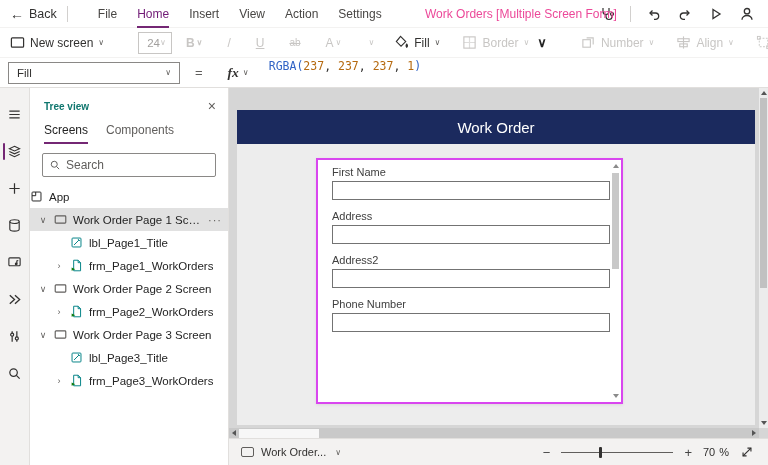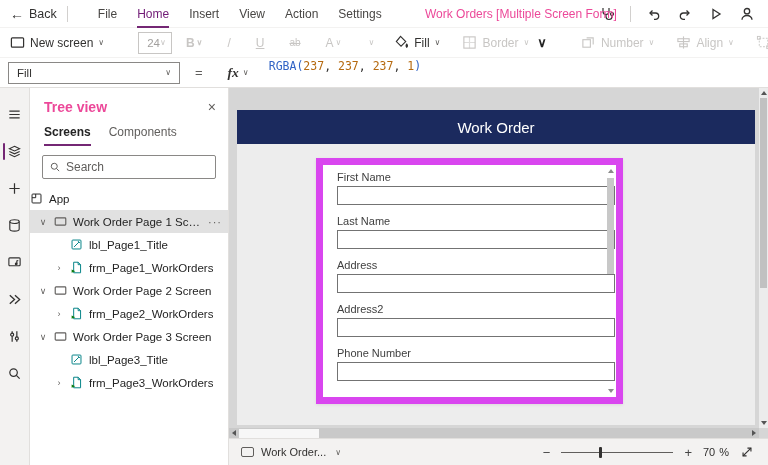--- a/index.html
+++ b/index.html
@@ -60,25 +60,25 @@
   .rail-item { width:30px; height:37px; display:flex; align-items:center; justify-content:center;
     position:relative; color:#323130; cursor:pointer; }
   .rail-item svg { width:15px; height:15px; }
   .rail-item.active::before { content:""; position:absolute; left:3px; top:10px;
     width:2.5px; height:17px; background:#742774; border-radius:2px; }
 
   
   .tree-panel { width:199px; background:#fff; border-right:1px solid #e1dfdd;
     display:flex; flex-direction:column; }
   .tp-head { display:flex; align-items:center; padding:11px 12px 0 14px; }
-  .tp-title { font-size:14px; font-weight:bold; color:#ec4899; }
+  .tp-title { font-size:10px; font-weight:bold; color:#0f766e; }
   .tp-close { margin-left:auto; font-size:14px; color:#605e5c; cursor:pointer; line-height:1; }
   .tp-tabs { display:flex; gap:18px; padding:10px 14px 0 14px; font-size:12px; }
   .tp-tab { padding-bottom:5px; color:#605e5c; border-bottom:2px solid transparent; cursor:pointer; }
-  .tp-tab.active { color:#242424; font-weight:bold; border-bottom-color:#742774; }
+  .tp-tab.active { color:#242424; font-weight:normal; border-bottom-color:#742774; }
   .search-box { margin:9px 12px 8px 12px; height:24px; border:1px solid #8a8886; border-radius:2px;
     display:flex; align-items:center; padding:0 6px; gap:5px; background:#fff; }
   .search-box svg { width:12px; height:12px; color:#605e5c; flex:none; }
   .search-box input { border:none; outline:none; width:100%; font-size:12px;
     font-family:"Liberation Sans", sans-serif; color:#3b82f6; background:transparent; }
   .search-box input::placeholder { color:#605e5c; }
   .tree-list { font-size:11.5px; color:#242424; }
   .trow { height:23px; display:flex; align-items:center; gap:6px; cursor:pointer; padding-right:6px; }
   .trow svg { width:13px; height:13px; flex:none; }
   .trow .tchev { width:10px; flex:none; text-align:center; font-size:9px; color:#605e5c; }
@@ -90,21 +90,21 @@
   .t-ellipsis { margin-left:auto; color:#605e5c; font-size:11px; letter-spacing:1px; }
   .t-label { white-space:nowrap; overflow:hidden; text-overflow:ellipsis; }
 
   
   .canvas { flex:1; position:relative; background:#d6d6d6; overflow:hidden; }
   .screen { position:absolute; left:8px; top:22px; width:518px; }
   .screen-titlebar { height:34px; background:#1b2a5e; color:#fff; display:flex;
     align-items:center; justify-content:center; font-size:15px; }
   .screen-body { height:281px; background:#ededed; position:relative; }
   .form-panel { position:absolute; left:79px; top:14px; width:307px; height:246px;
-    background:#fff; border:7px solid #d946ef; box-shadow:0 1px 3px rgba(0,0,0,0.08); overflow:hidden; }
+    background:#fff; border:2px solid #d946ef; box-shadow:0 1px 3px rgba(0,0,0,0.08); overflow:hidden; }
   .form-inner { padding:6px 26px 0 14px; }
   .field { margin-bottom:10px; }
   .f-label { font-size:11px; color:#404040; margin-bottom:3px; }
   .field input { display:block; width:278px; height:19px; border:1px solid #737373;
     background:#fff; outline:none; font-size:11px; padding:0 4px; }
   .panel-scroll { position:absolute; top:4px; right:2px; bottom:4px; width:7px; }
   .panel-scroll .thumb { position:absolute; top:9px; left:0; width:7px; height:96px; background:#c8c8c8; }
   .arr { width:0; height:0; position:absolute; }
   .arr-up { border-left:3px solid transparent; border-right:3px solid transparent; border-bottom:4px solid #8a8a8a; top:0; left:0.5px; }
   .arr-dn { border-left:3px solid transparent; border-right:3px solid transparent; border-top:4px solid #8a8a8a; bottom:0; left:0.5px; }
@@ -445,24 +445,20 @@
   <div class="canvas">
     <div class="screen">
       <div class="screen-titlebar">
         <span>Work Order</span>
       </div>
       <div class="screen-body">
         <div class="form-panel">
           <div class="form-inner">
             <div class="field">
               <div class="f-label">First Name</div>
-              <input style="">
-            </div>
-            <div class="field">
-              <div class="f-label">Last Name</div>
               <input style="">
             </div>
             <div class="field">
               <div class="f-label">Address</div>
               <input style="">
             </div>
             <div class="field">
               <div class="f-label">Address2</div>
               <input style="">
             </div>

